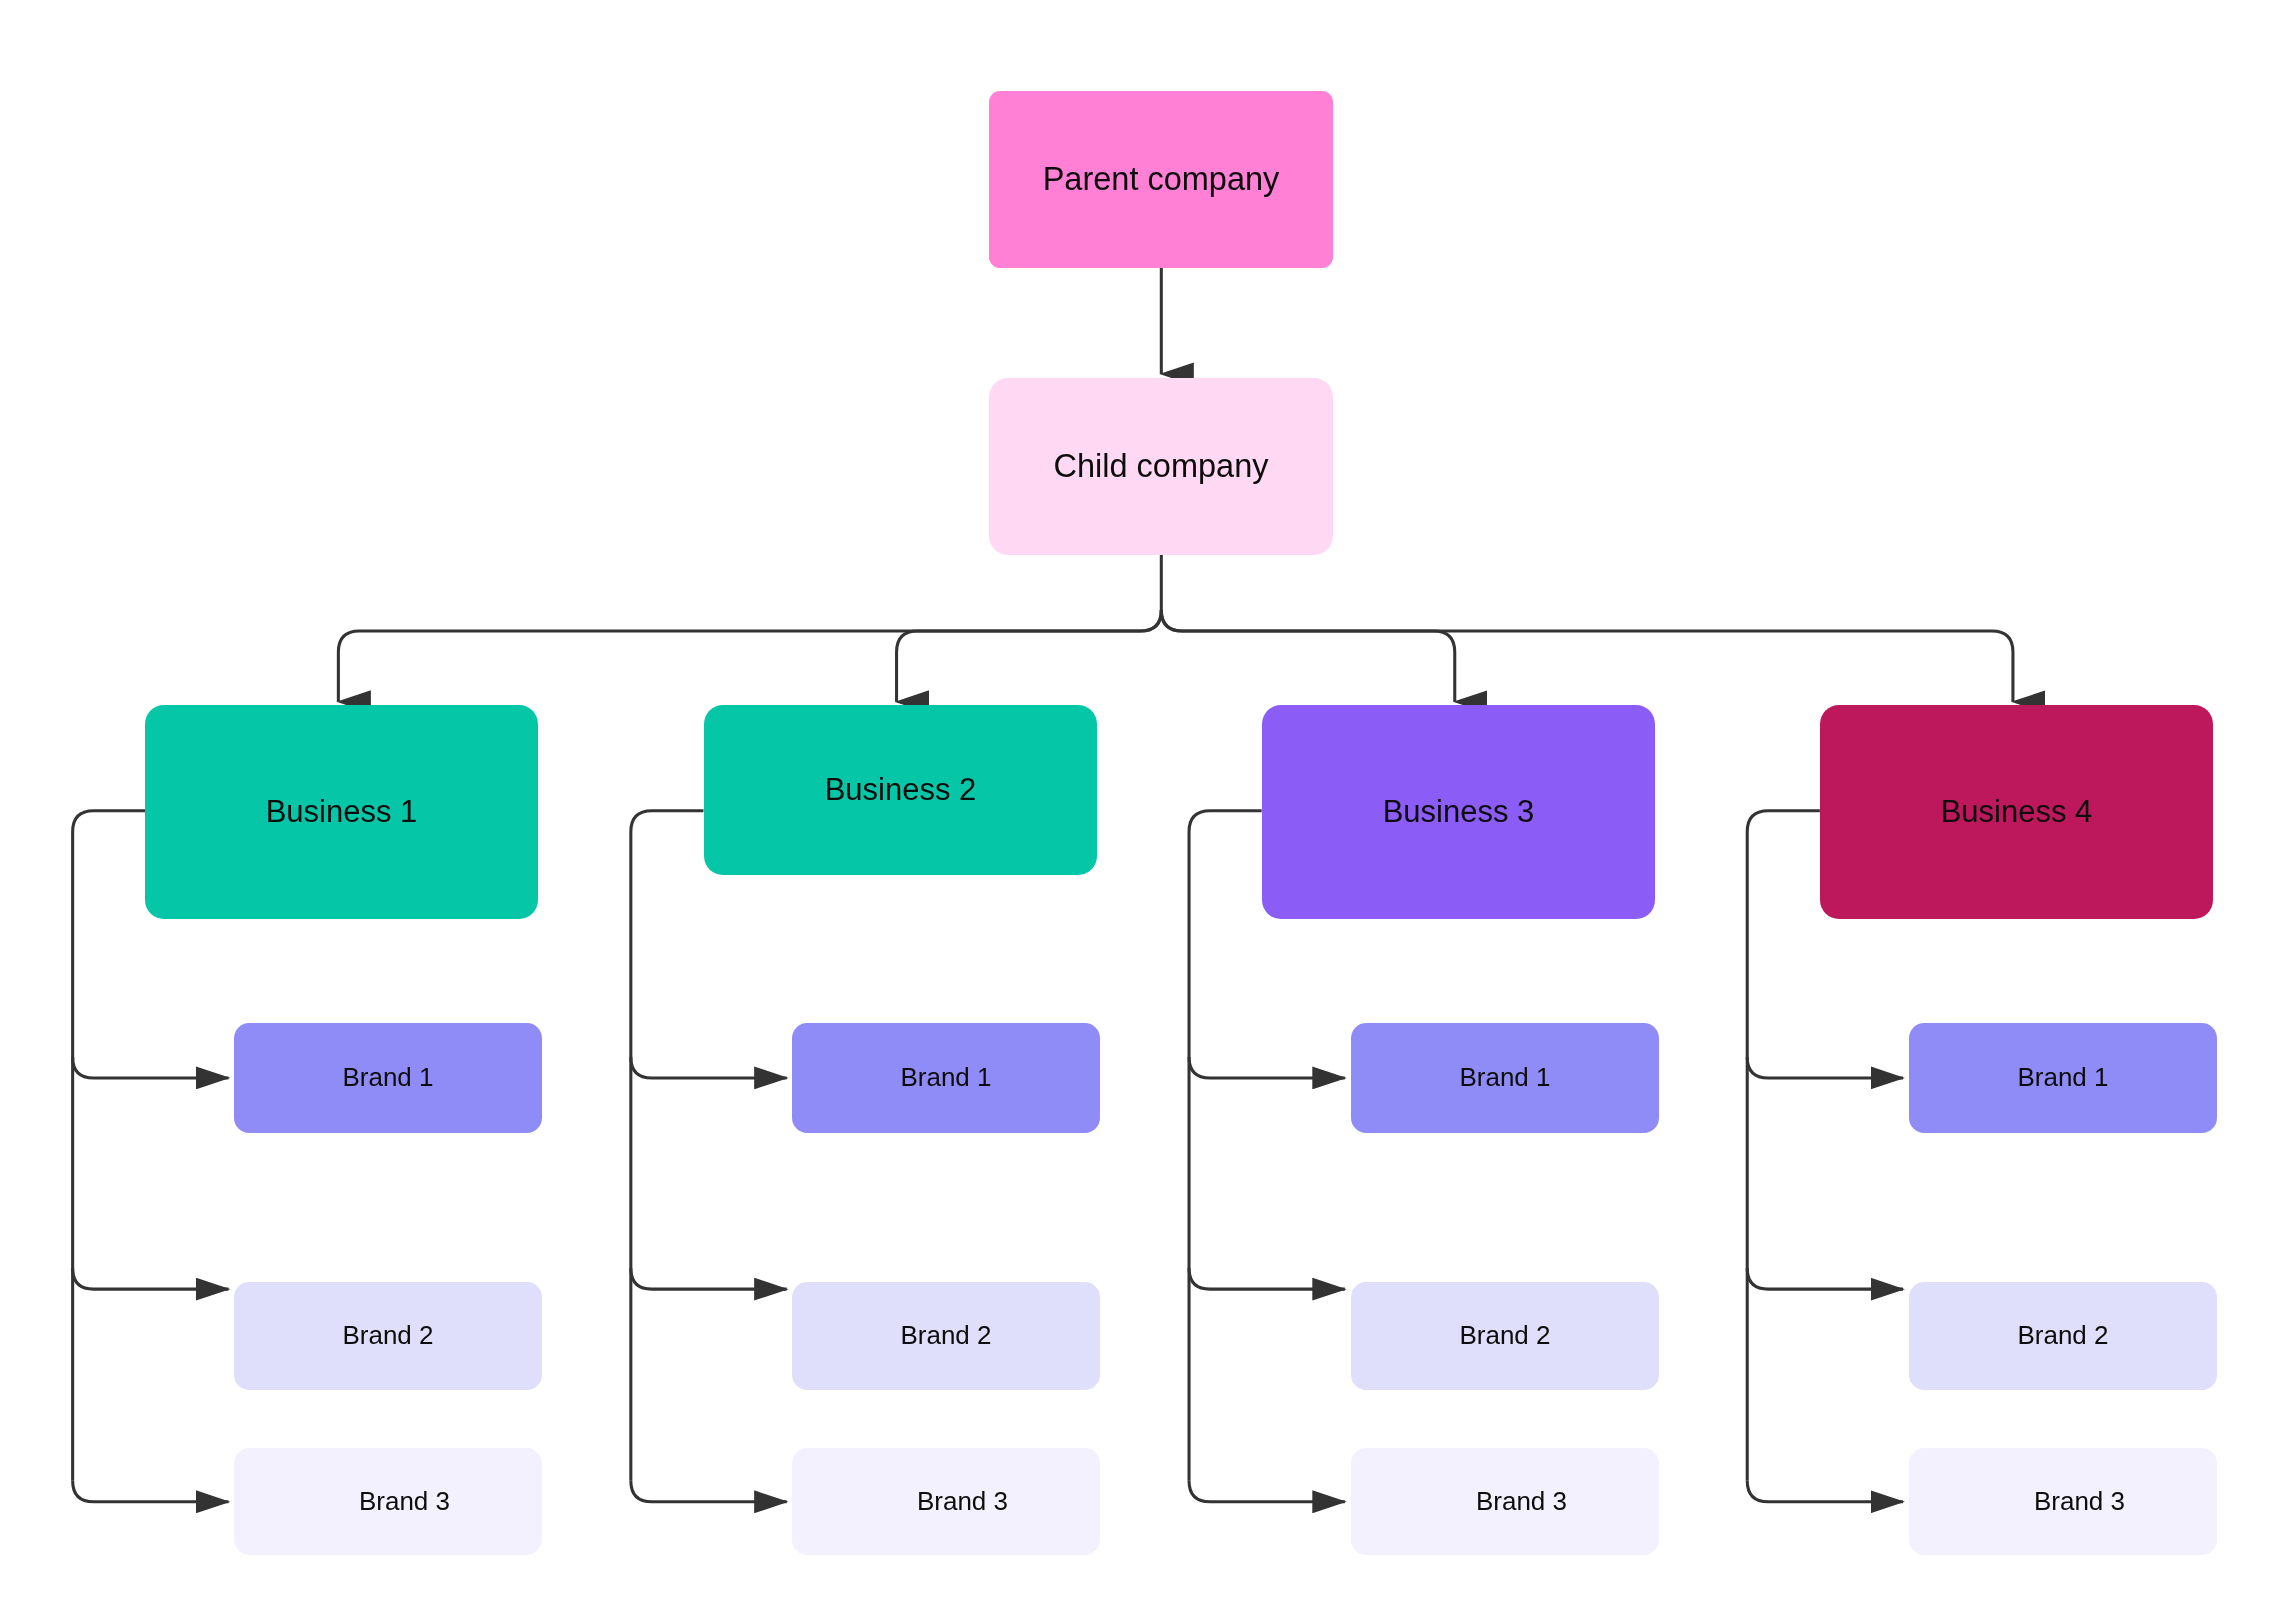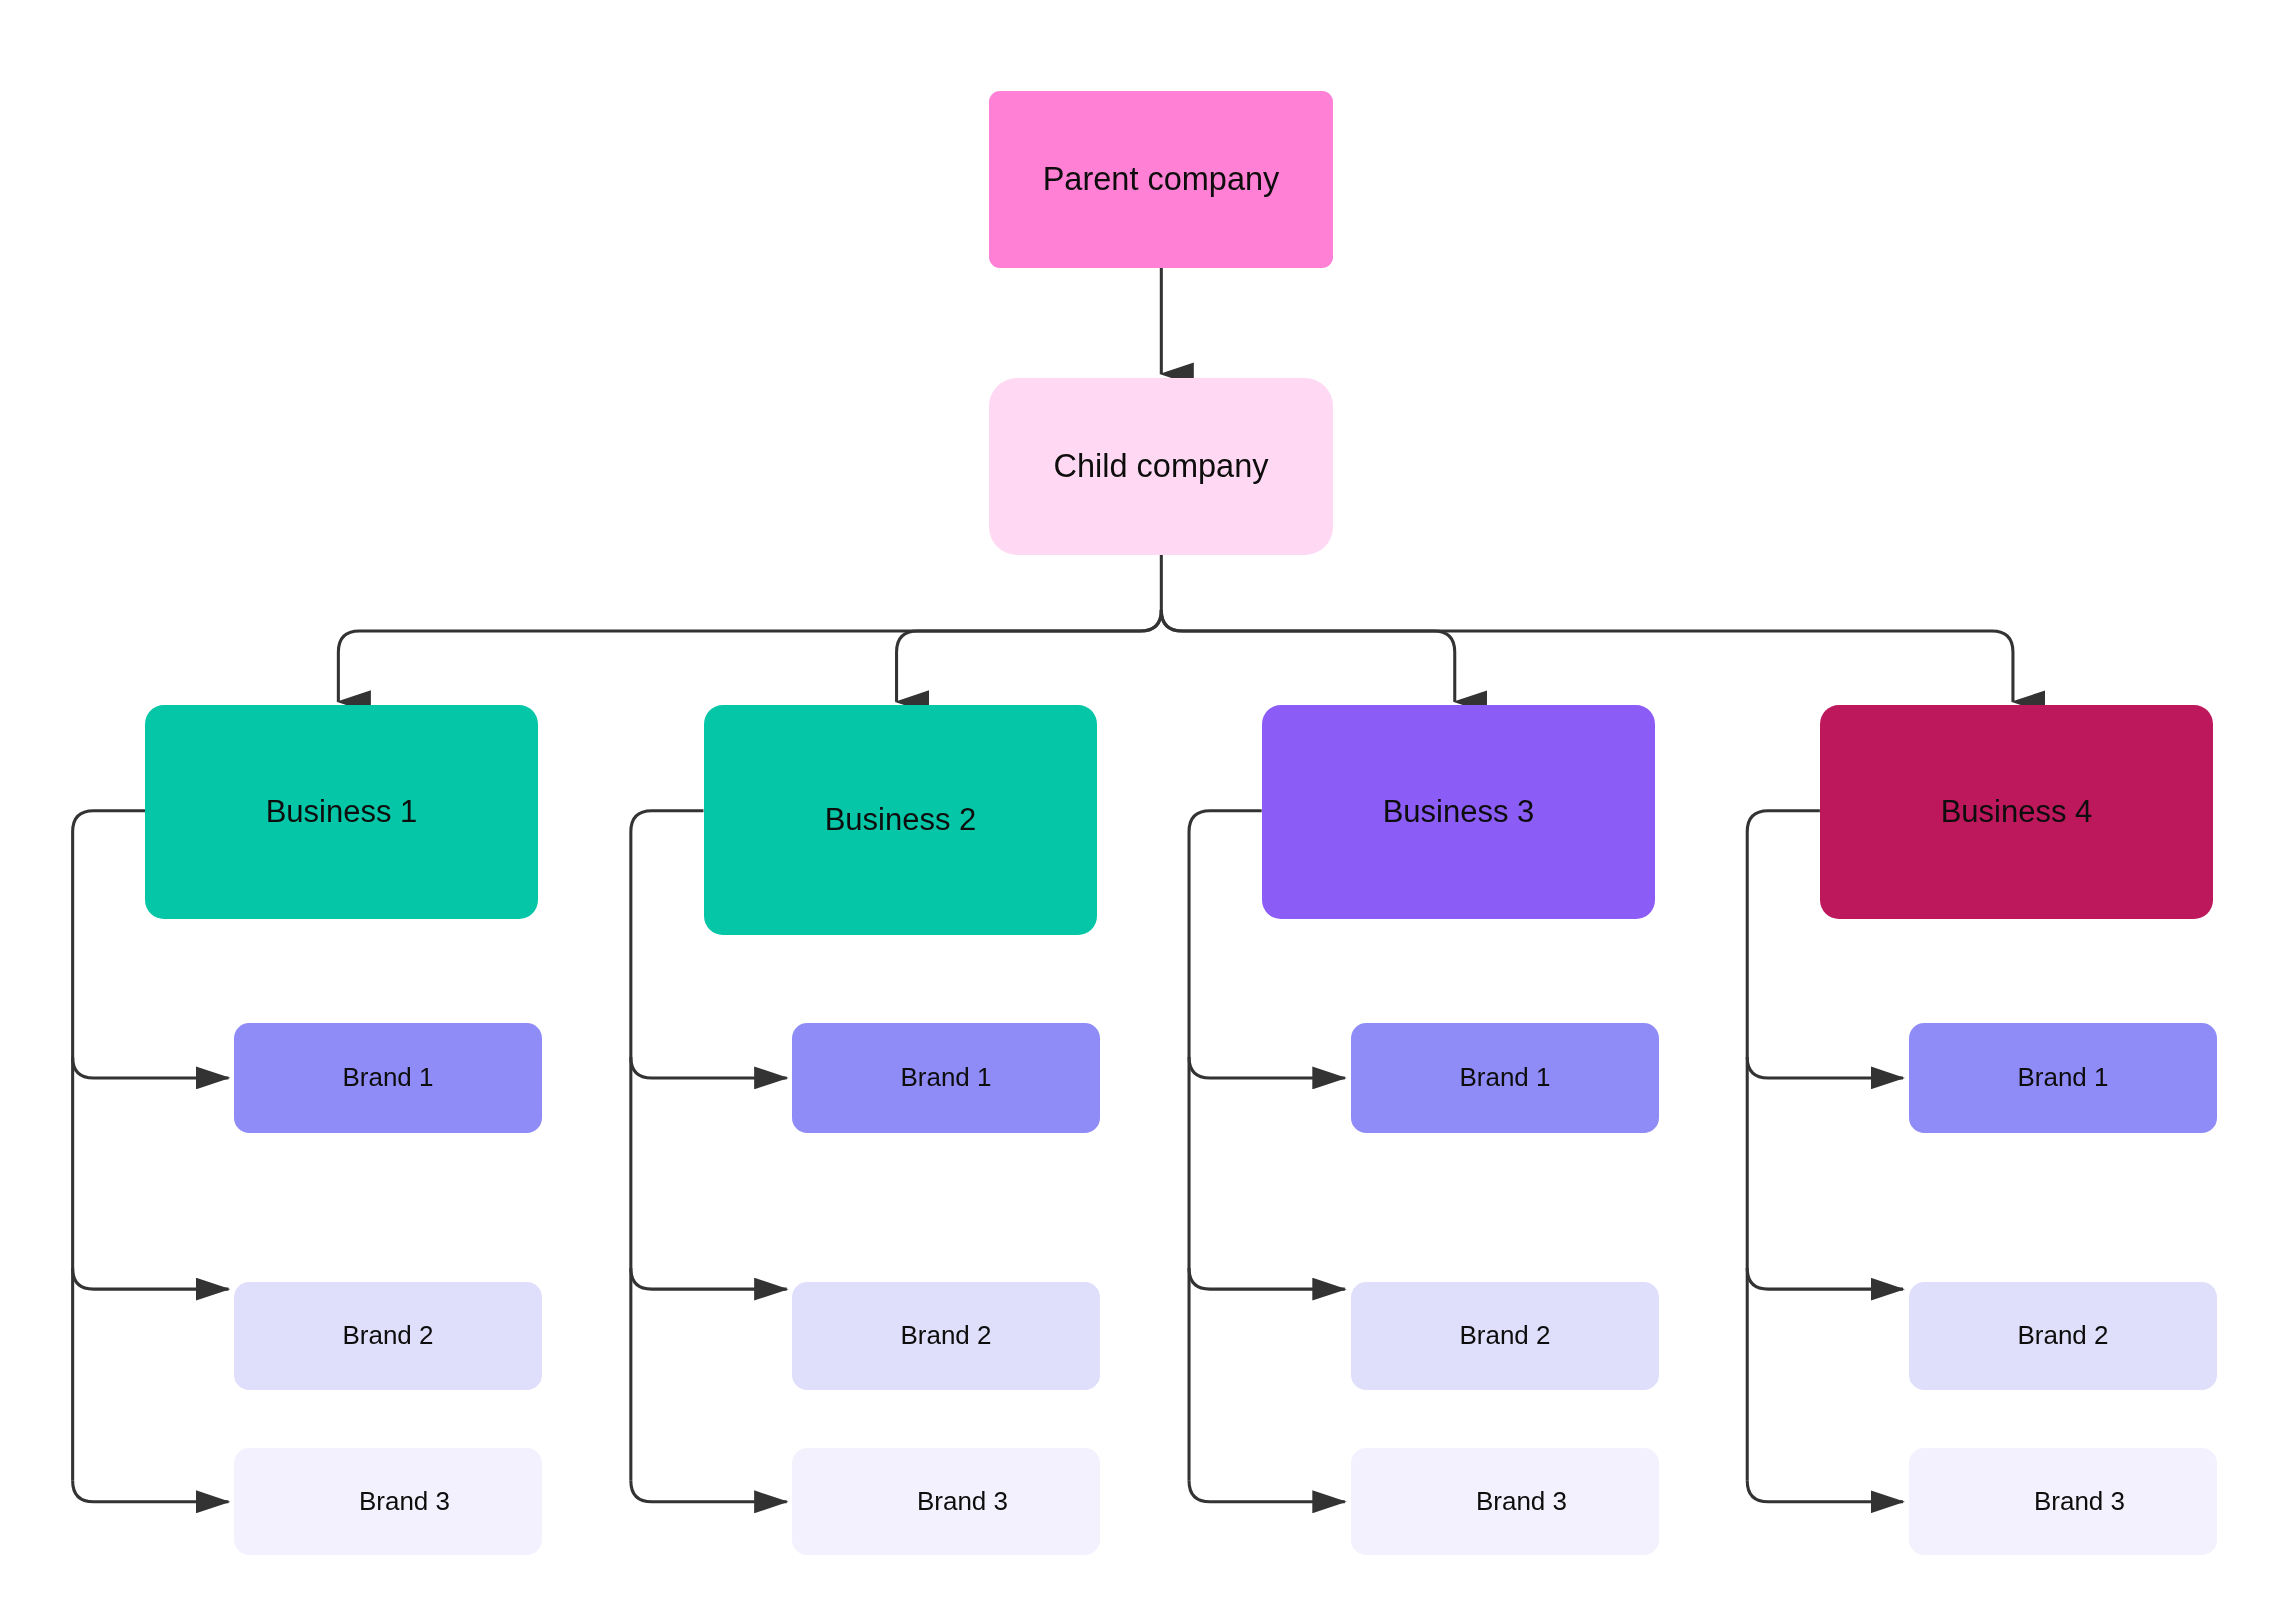--- a/index.html
+++ b/index.html
@@ -38,21 +38,21 @@
     border-radius: 17px;
   }
   .node-parent {
     background: #ff80d5;
     font-size: 32.5px;
     border-radius: 11px;
   }
   .node-child {
     background: #ffd9f3;
     font-size: 32.5px;
-    border-radius: 28px;
+    border-radius: 19px;
   }
   .node-business {
     background: #05c7a8;
     font-size: 31px;
     border-radius: 19px;
   }
   .node-brand-1 {
     background: #8f8bf7;
     font-size: 26px;
     border-radius: 15.3px;
@@ -124,21 +124,21 @@
       </div>
       <div class="node node-brand-1" style="left: 234px; top: 1023px; width: 308px; height: 110px; background: rgb(143, 139, 247);">
         <span>Brand 1</span>
       </div>
       <div class="node node-brand-2" style="left: 234px; top: 1235px; width: 308px; height: 108px; background: rgb(223, 222, 251);">
         <span>Brand 2</span>
       </div>
       <div class="node node-brand-3" style="left: 234px; top: 1448px; width: 308px; height: 107px; background: rgb(242, 241, 253);">
         <span>Brand 3</span>
       </div>
-      <div class="node node-business" style="left: 704px; top: 705px; width: 393px; height: 230px; background: rgb(5, 199, 168);">
+      <div class="node node-business" style="left: 704px; top: 705px; width: 393px; height: 170px; background: rgb(5, 199, 168);">
         <span>Business 2</span>
       </div>
       <div class="node node-brand-1" style="left: 792px; top: 1023px; width: 308px; height: 110px; background: rgb(143, 139, 247);">
         <span>Brand 1</span>
       </div>
       <div class="node node-brand-2" style="left: 792px; top: 1235px; width: 308px; height: 108px; background: rgb(223, 222, 251);">
         <span>Brand 2</span>
       </div>
       <div class="node node-brand-3" style="left: 792px; top: 1448px; width: 308px; height: 107px; background: rgb(242, 241, 253);">
         <span>Brand 3</span>

